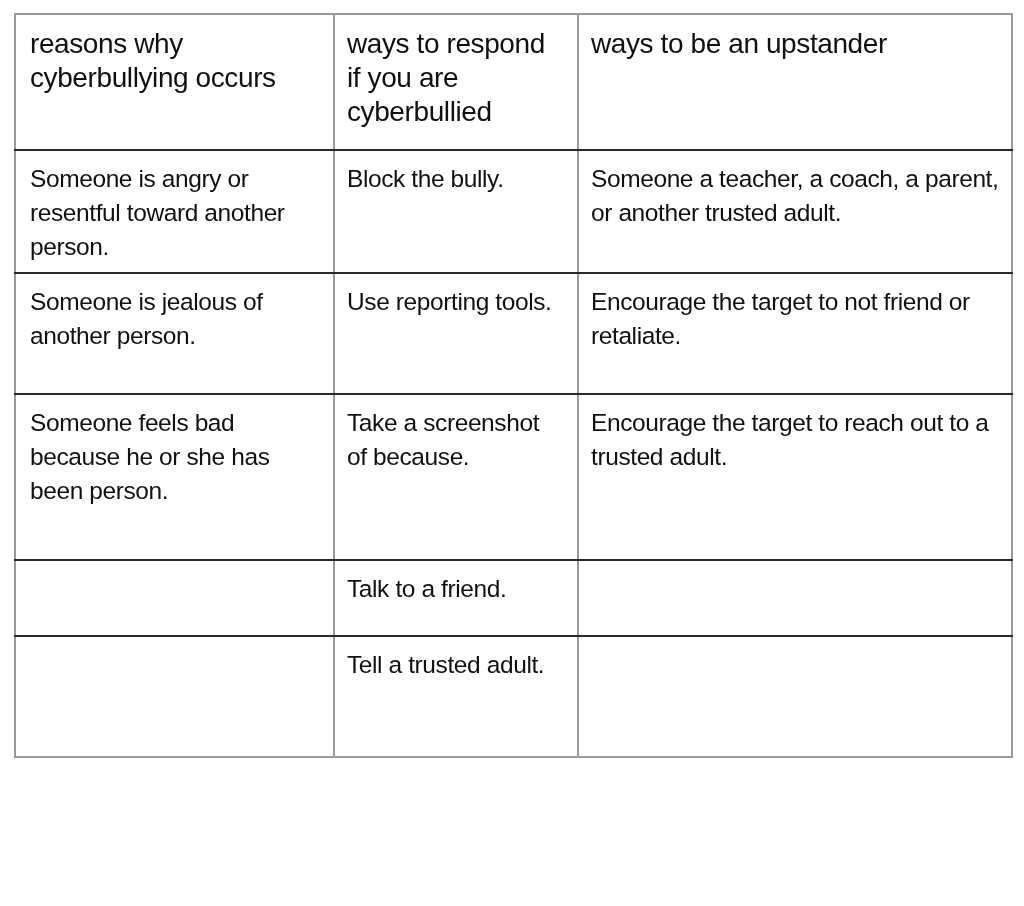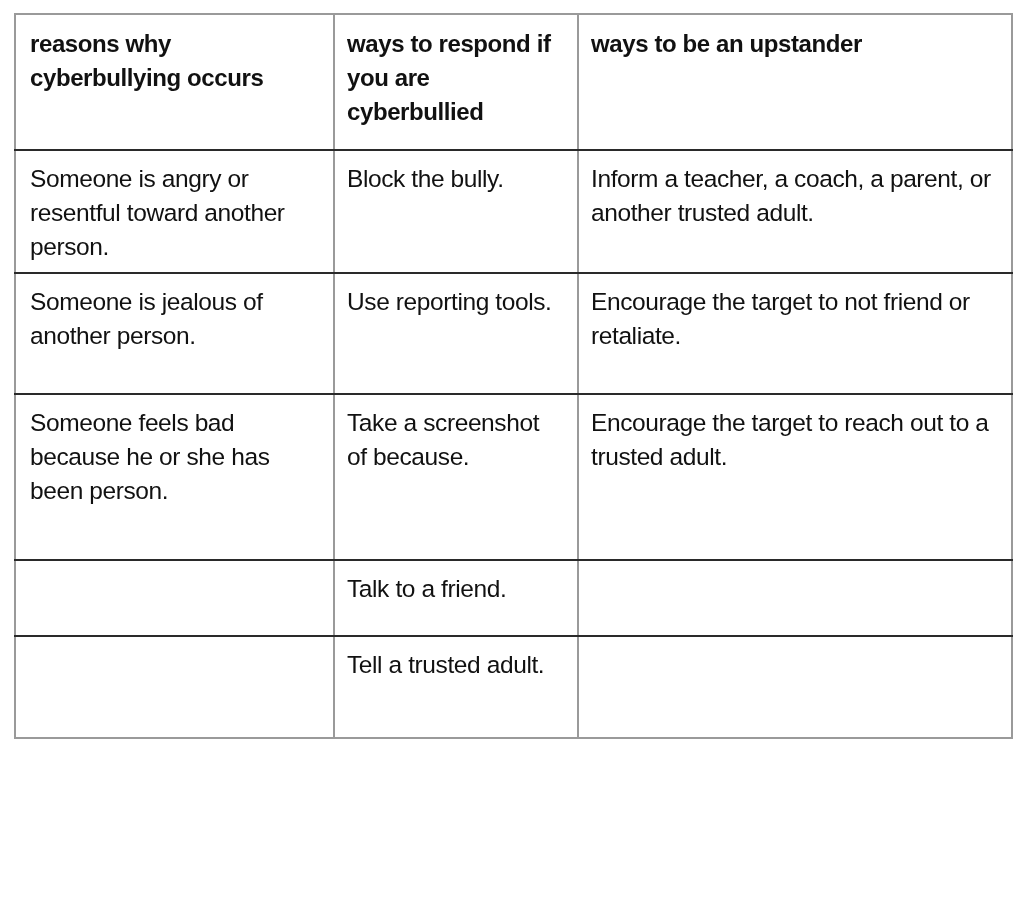--- a/index.html
+++ b/index.html
@@ -25,52 +25,52 @@
       border-top: 2px solid #2a2a2a;
       border-bottom: 2px solid #2a2a2a;
       vertical-align: top;
       text-align: left;
       padding: 11px 12px 8px 12px;
       word-wrap: break-word;
     }
     .doc-table tr:first-child th { border-top: 2px solid #9a9a9a; }
     .doc-table tr:last-child td { border-bottom: 2px solid #9a9a9a; }
     .doc-table th {
-      font-weight: bold;
-      font-size: 24px;
+      font-weight: normal;
+      font-size: 28px;
       padding-top: 12px;
     }
     .doc-table th:first-child, .doc-table td:first-child { padding-left: 14px; }
     tr.h-head { height: 136px; }
     tr.h-1 { height: 131px; }
     tr.h-2 { height: 96px; }
     tr.h-3 { height: 121px; }
     tr.h-4 { height: 166px; }
     tr.h-5 { height: 76px; }
-    tr.h-6 { height: 102px; }
+    tr.h-6 { height: 121px; }
   </style>
 </head>
 <body>
 
 <table class="doc-table">
   <colgroup>
     <col class="c1">
       <col class="c2">
       <col class="c3">
   </colgroup>
   <tbody>
       <tr class="h-head">
     <th>reasons why cyberbullying occurs</th>
     <th>ways to respond if you are cyberbullied</th>
     <th>ways to be an upstander</th>
   </tr>
   <tr class="h-2">
     <td>Someone is angry or resentful toward another person.</td>
     <td>Block the bully.</td>
-    <td>Inform a teacher, a coach, a parent, or another trusted adult.</td>
+    <td>Someone a teacher, a coach, a parent, or another trusted adult.</td>
   </tr>
   <tr class="h-3">
     <td>Someone is jealous of another person.</td>
     <td>Use reporting tools.</td>
     <td>Encourage the target to not friend or retaliate.</td>
   </tr>
   <tr class="h-4">
     <td>Someone feels bad because he or she has been person.</td>
     <td>Take a screenshot of because.</td>
     <td>Encourage the target to reach out to a trusted adult.</td>

